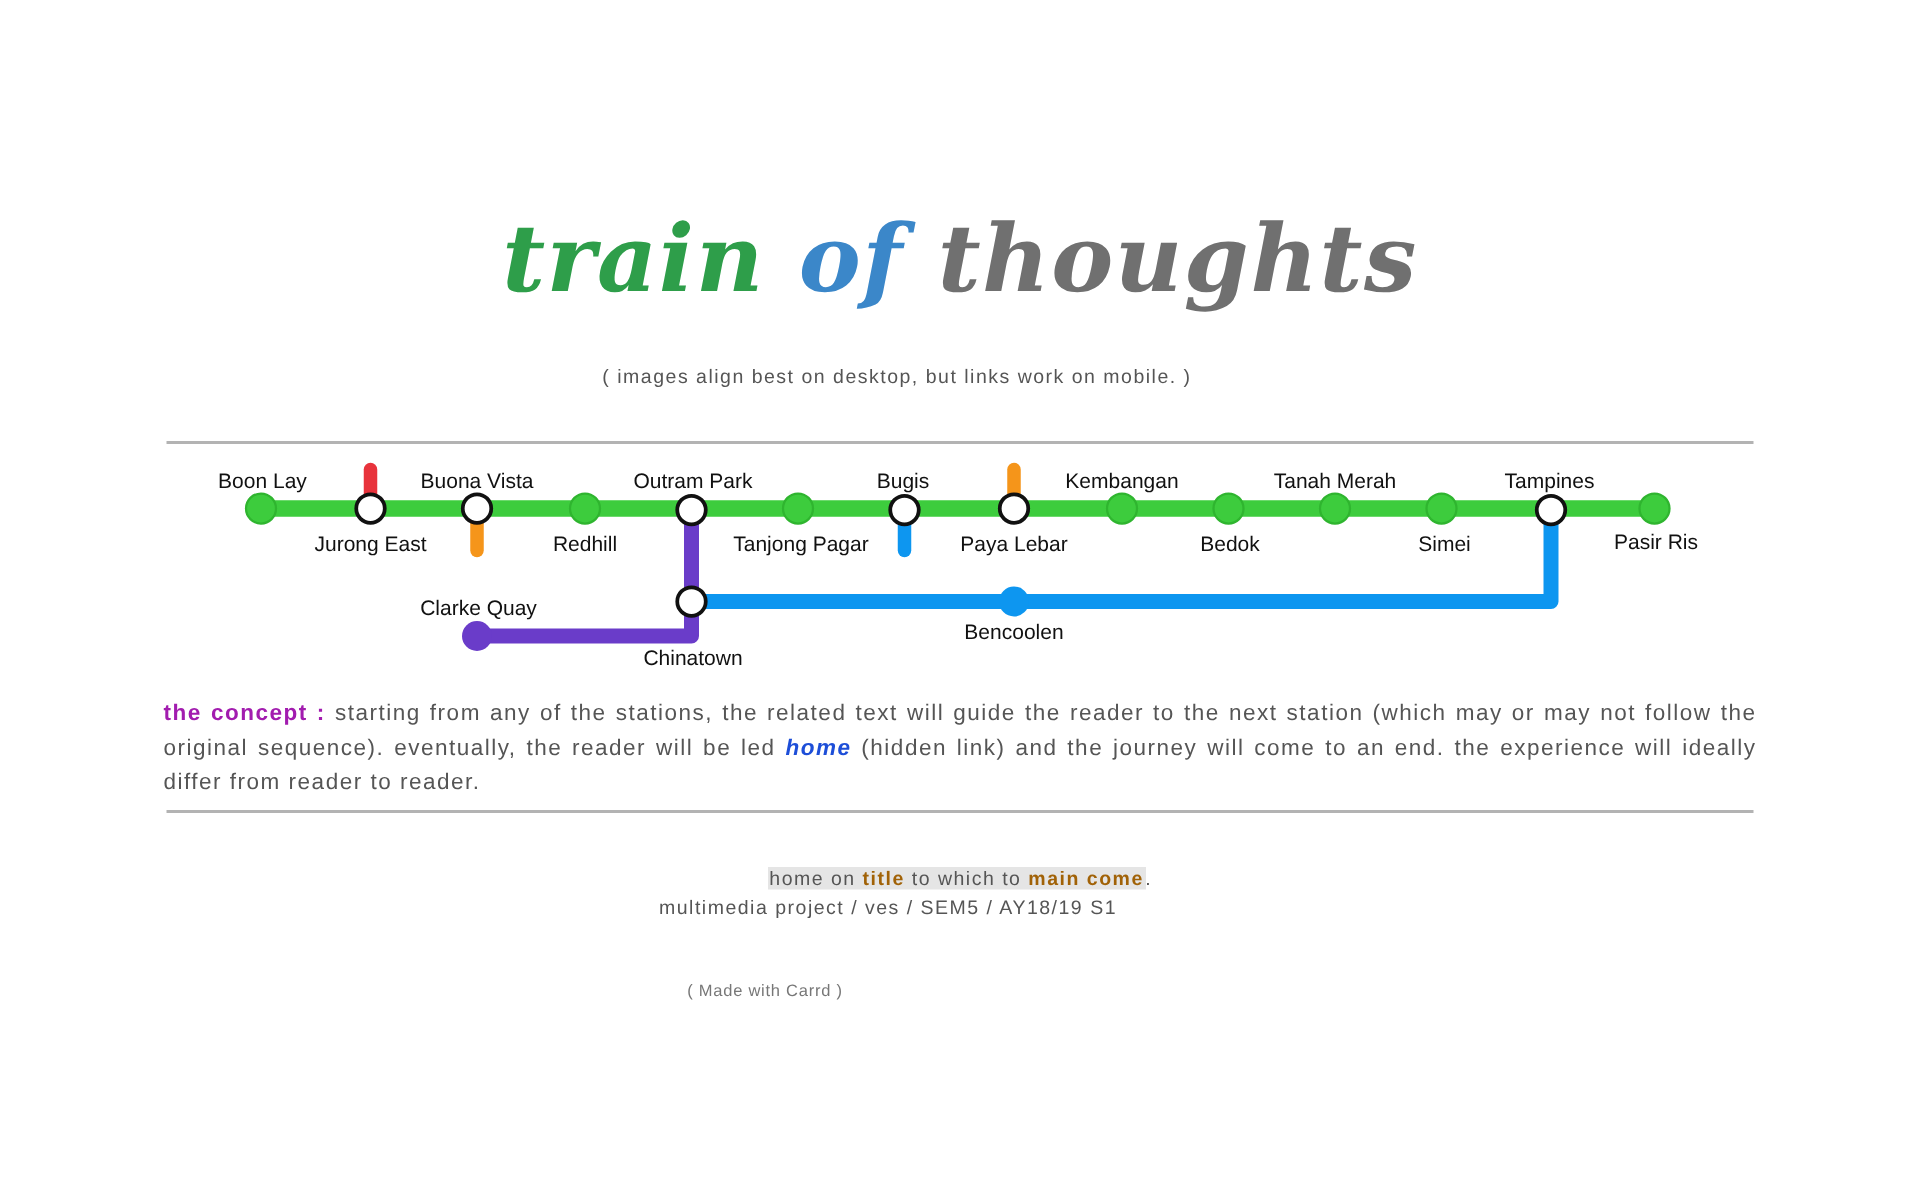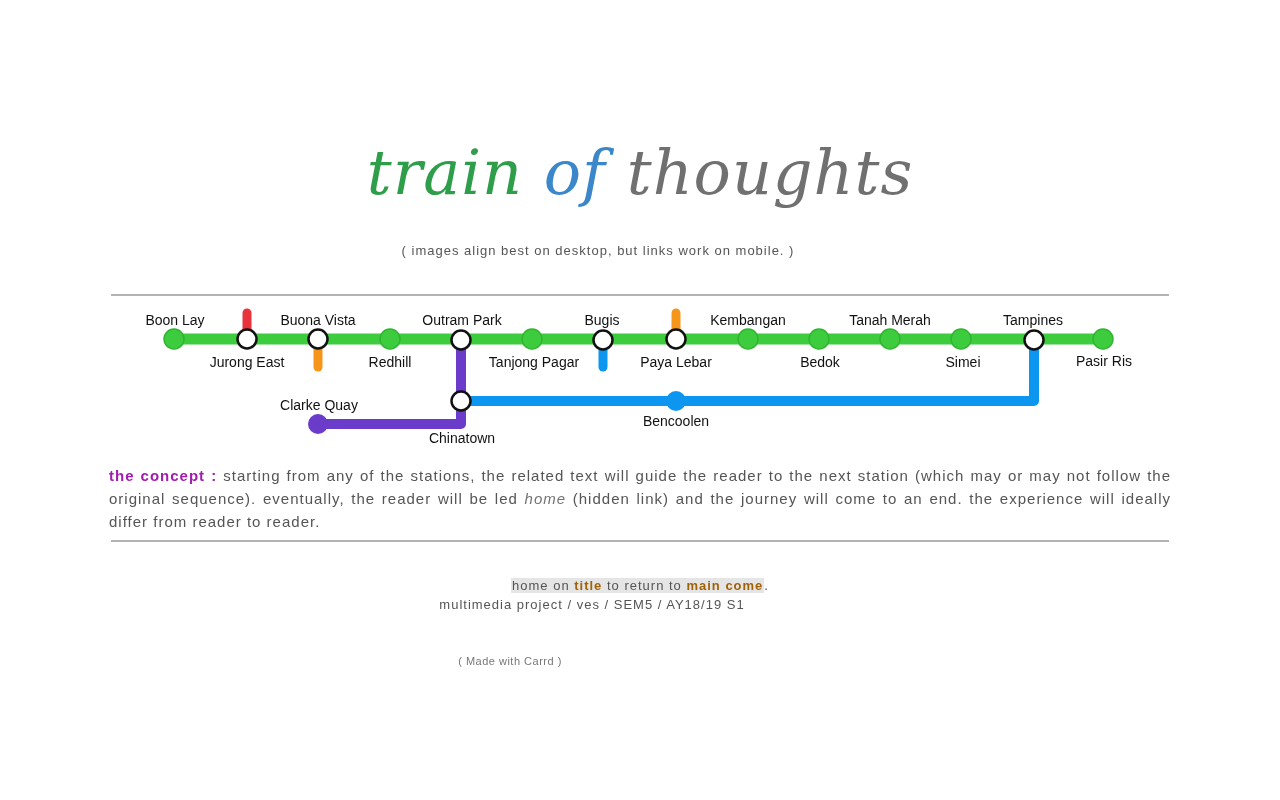--- a/index.html
+++ b/index.html
@@ -1,25 +1,25 @@
 <!DOCTYPE html>
 <html><head>
   <meta charset="utf-8">
   <style>
     html, body { margin:0; padding:0; background:#ffffff; }
     body { width:1280px; height:800px; position:relative; overflow:hidden; font-family:"Liberation Sans", sans-serif; }
-    .title { position:absolute; top:136px; left:0; width:1280px; text-align:center; font-family:"DejaVu Serif", serif; font-style:italic; font-weight:normal; font-size:62px; letter-spacing:1px; cursor:pointer; }
+    .title { position:absolute; top:136px; left:0; width:1280px; text-align:center; font-family:"DejaVu Serif", serif; font-style:italic; font-weight:bold; font-size:62px; letter-spacing:1px; cursor:pointer; }
     .title span { display:inline-block; }
     .subtitle { position:absolute; top:243px; left:0; width:1196px; text-align:center; font-size:13px; color:#555; letter-spacing:1px; }
     .hr { position:absolute; left:111px; width:1058px; height:2px; background:#b3b3b3; }
     svg.map { position:absolute; left:0; top:295px; }
     .map text { font-family:"Liberation Sans", sans-serif; font-size:14px; fill:#111; }
     .concept { position:absolute; top:464px; left:109px; width:1062px; font-size:15px; line-height:23px; color:#555; letter-spacing:1px; text-align:justify; }
     .concept b { color:#a21caf; }
-    .concept .home { font-weight:normal; font-style:italic; color:#737373; }
+    .concept .home { font-weight:bold; font-style:italic; color:#1d4ed8; }
     .footer1 { position:absolute; top:578px; left:0; width:1280px; text-align:center; font-size:13px; color:#555; letter-spacing:1px; }
     .footer1 .hl { background:#e5e5e5; padding:0 1px; }
     .footer1 b { color:#a16207; }
     .footer2 { position:absolute; top:597px; left:0; width:1184px; text-align:center; font-size:13px; color:#555; letter-spacing:1px; }
     .made { position:absolute; top:655px; left:0; width:1020px; text-align:center; font-size:11px; color:#777; letter-spacing:0.5px; }
   </style>
 </head>
 <body>
 
 <div class="title">
@@ -86,17 +86,17 @@
     <text x="462" y="443">Chinatown</text>
     <text x="319" y="410">Clarke Quay</text>
     <text x="676" y="426">Bencoolen</text>
   </g>
 </svg>
 
 <div class="concept"><b>the concept :</b><span> starting from any of the stations, the related text will guide the reader to the next station (which may or may not follow the original sequence). eventually, the reader will be led </span><span class="home">home</span><span> (hidden link) and the journey will come to an end. the experience will ideally differ from reader to reader.</span></div>
 
 <div class="hr" style="top:540px"></div>
 
-<div class="footer1"><span class="hl"><span>home on </span><b>title</b><span> to return to </span><b>main come</b></span><span>.</span></div>
+<div class="footer1"><span class="hl"><span>home on </span><b>title</b><span> to which to </span><b>main come</b></span><span>.</span></div>
 
 <div class="footer2">multimedia project / ves / SEM5 / AY18/19 S1</div>
 
 <div class="made">( Made with Carrd )</div>
 
 </body></html>

